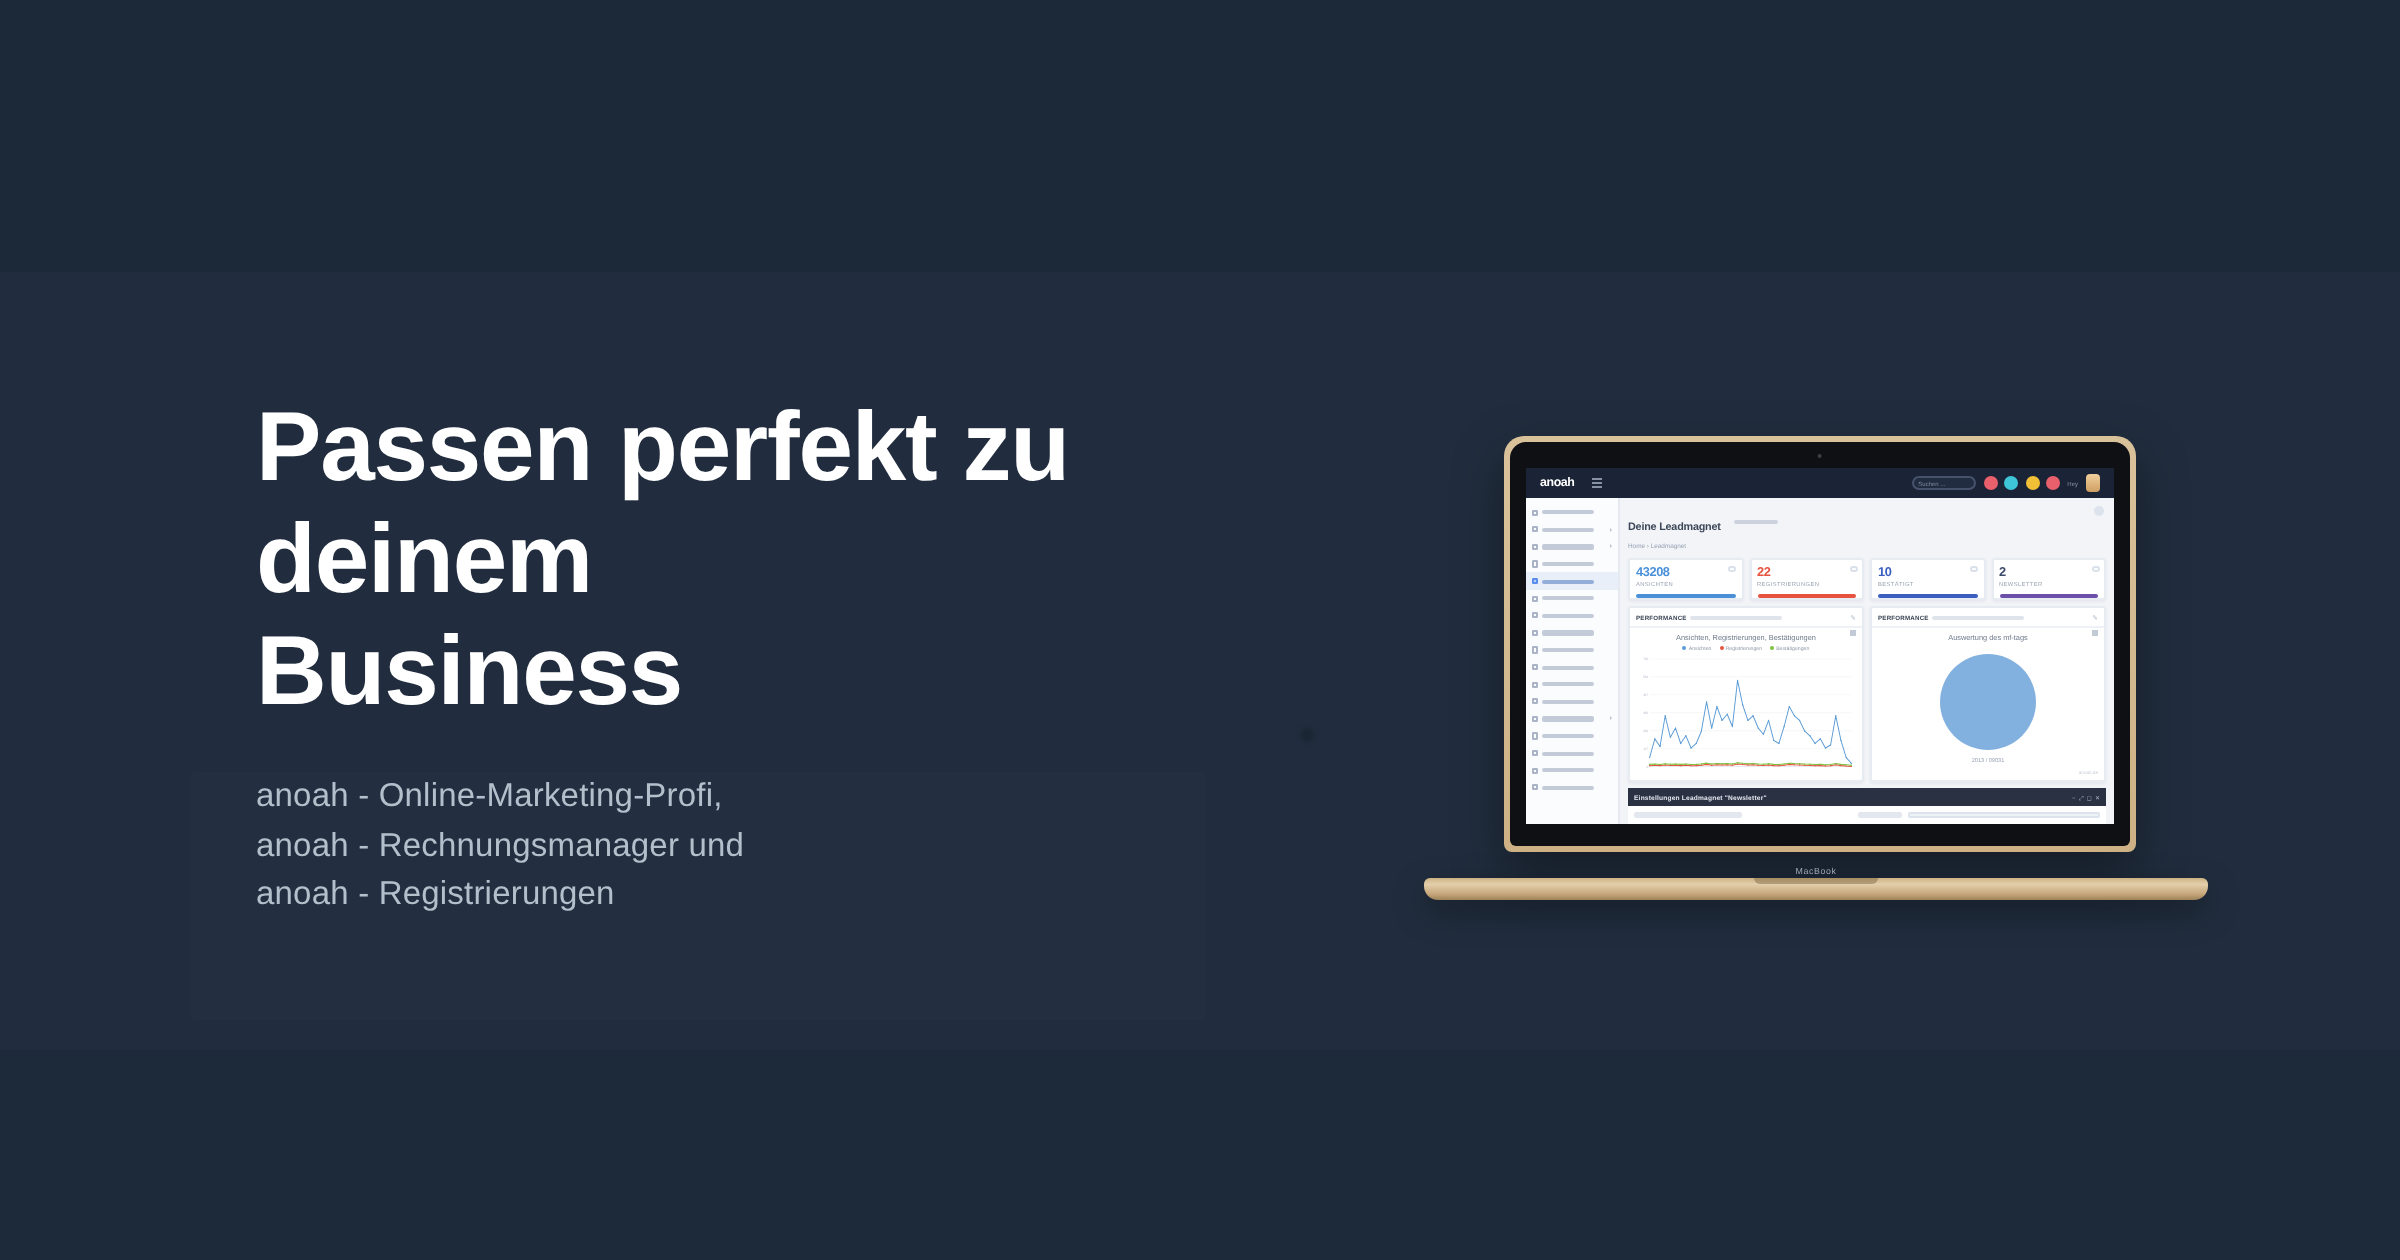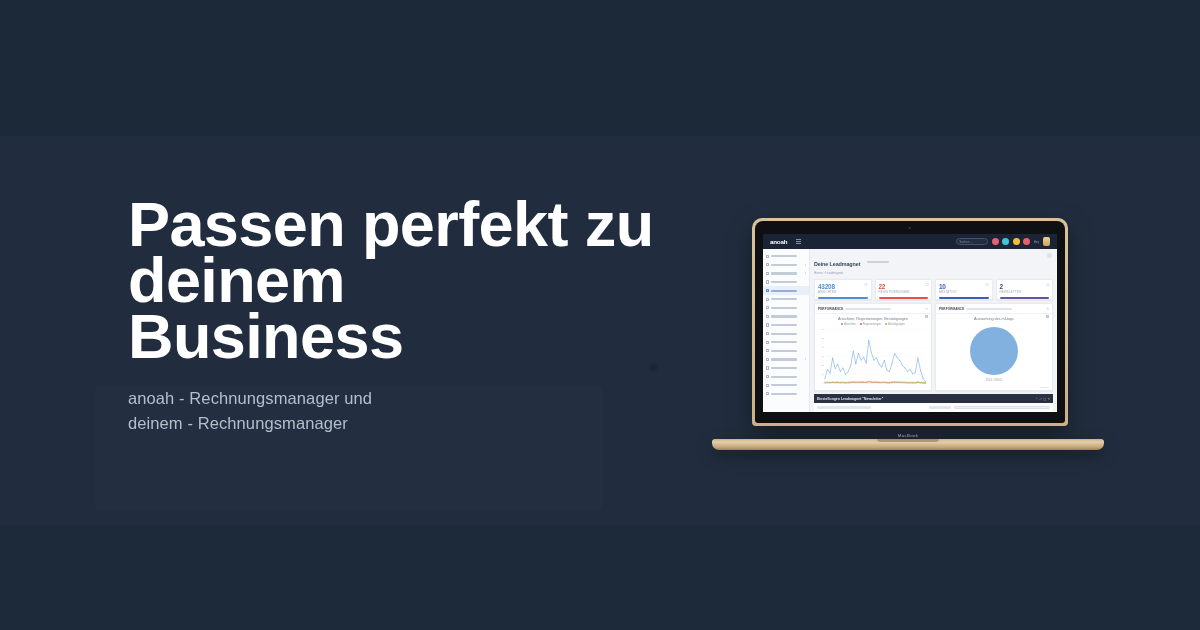--- a/index.html
+++ b/index.html
@@ -32,21 +32,21 @@
     position:absolute;
     left:650px; top:364px; width:7px; height:7px;
     border-radius:50%;
     background:rgba(0,0,0,0.18);
     filter:blur(1.2px);
   }
 
   
   .copy { position:absolute; left:128px; top:196px; width:580px; }
   .headline {
-    font-size:63px;
+    font-size:49px;
     line-height:56px;
     font-weight:700;
     color:#ffffff;
     letter-spacing:-0.6px;
     white-space:pre-line;
   }
   .sublines { margin-top:22px; }
   .subline {
     font-size:16.5px;
     line-height:24.5px;
@@ -234,22 +234,23 @@
   <div class="band band-mid"></div>
   <div class="band band-bottom"></div>
 
   <div class="ghost-panel"></div>
   <div class="ghost-dot"></div>
 
   <div class="copy">
     <h1 class="headline">Passen perfekt zu deinem
 Business</h1>
     <div class="sublines">
+      <div class="subline">anoah - Online-Marketing-Profi,</div>
       <div class="subline">anoah - Rechnungsmanager und</div>
-      <div class="subline">deinem - Rechnungsmanager</div>
+      <div class="subline">anoah - Registrierungen</div>
     </div>
   </div>
 
   <div class="laptop">
 
     <div class="lid">
       <div class="bezel">
         <div class="camera"></div>
 
         <div class="screen">

